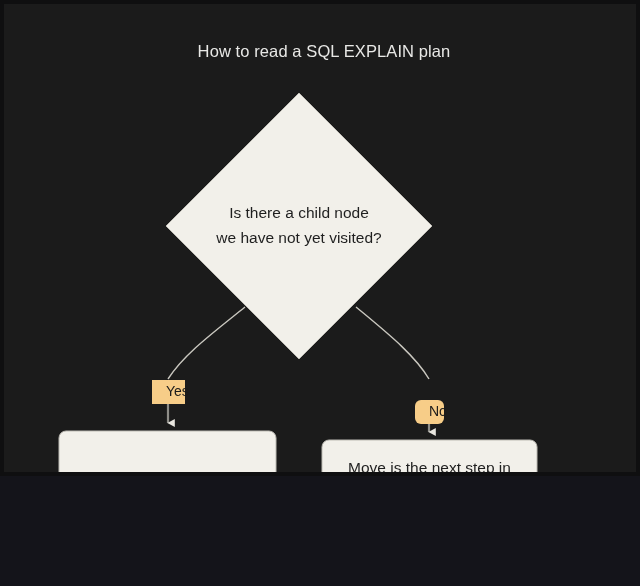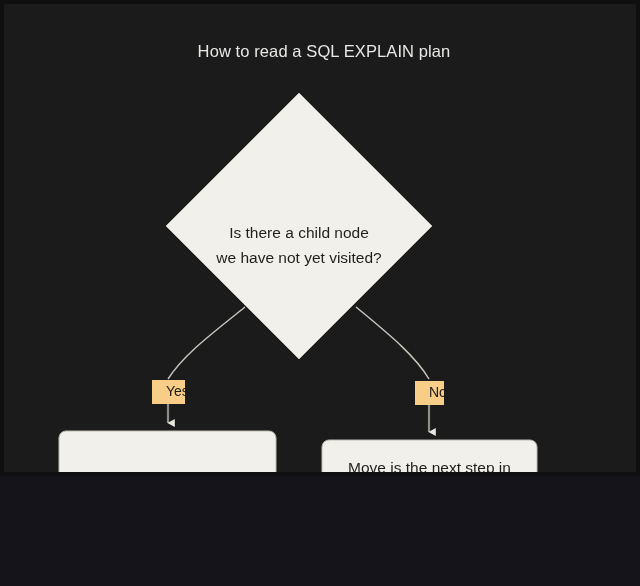--- a/index.html
+++ b/index.html
@@ -41,21 +41,20 @@
     font-size: 15.5px;
     line-height: 25px;
     text-align: center;
     white-space: pre-line;
     pointer-events: none;
   }
   .diamond-text {
     left: 175px;
     top: 196px;
     width: 240px;
-    margin-top: 20px;
   }
   .box-left-text {
     left: 62px;
     top: 436px;
     width: 203px;
   }
   .box-right-text {
     left: 325px;
     top: 451px;
     width: 201px;
@@ -70,22 +69,23 @@
     text-align: center;
     box-sizing: border-box;
   }
   .label-yes {
     left: 148px;
     top: 376px;
     width: 33px;
   }
   .label-no {
     left: 411px;
-    top: 377px;
+    top: 396px;
     width: 29px;
+    border-radius: 6px;
   }
 </style>
 </head>
 <body>
 
 <div id="canvas">
 
   <div class="chart-title">How to read a SQL EXPLAIN plan</div>
 
   <svg id="svg-layer" viewBox="0 0 640 586">

